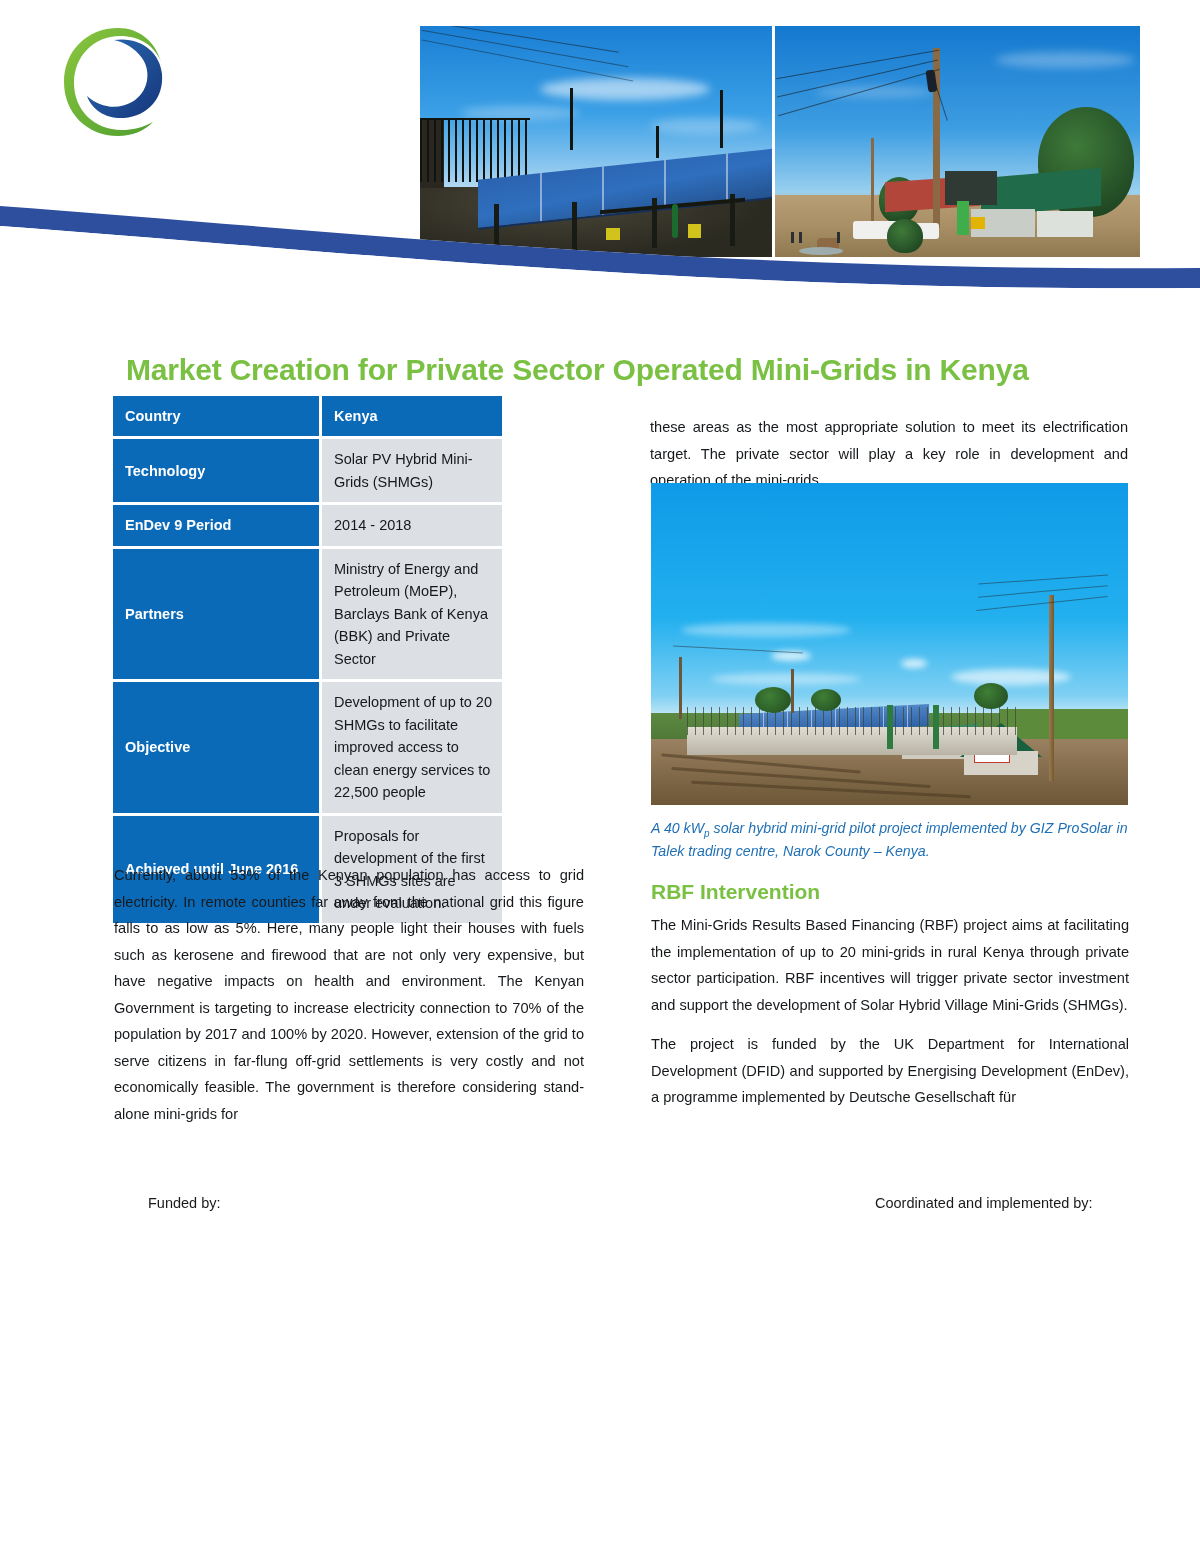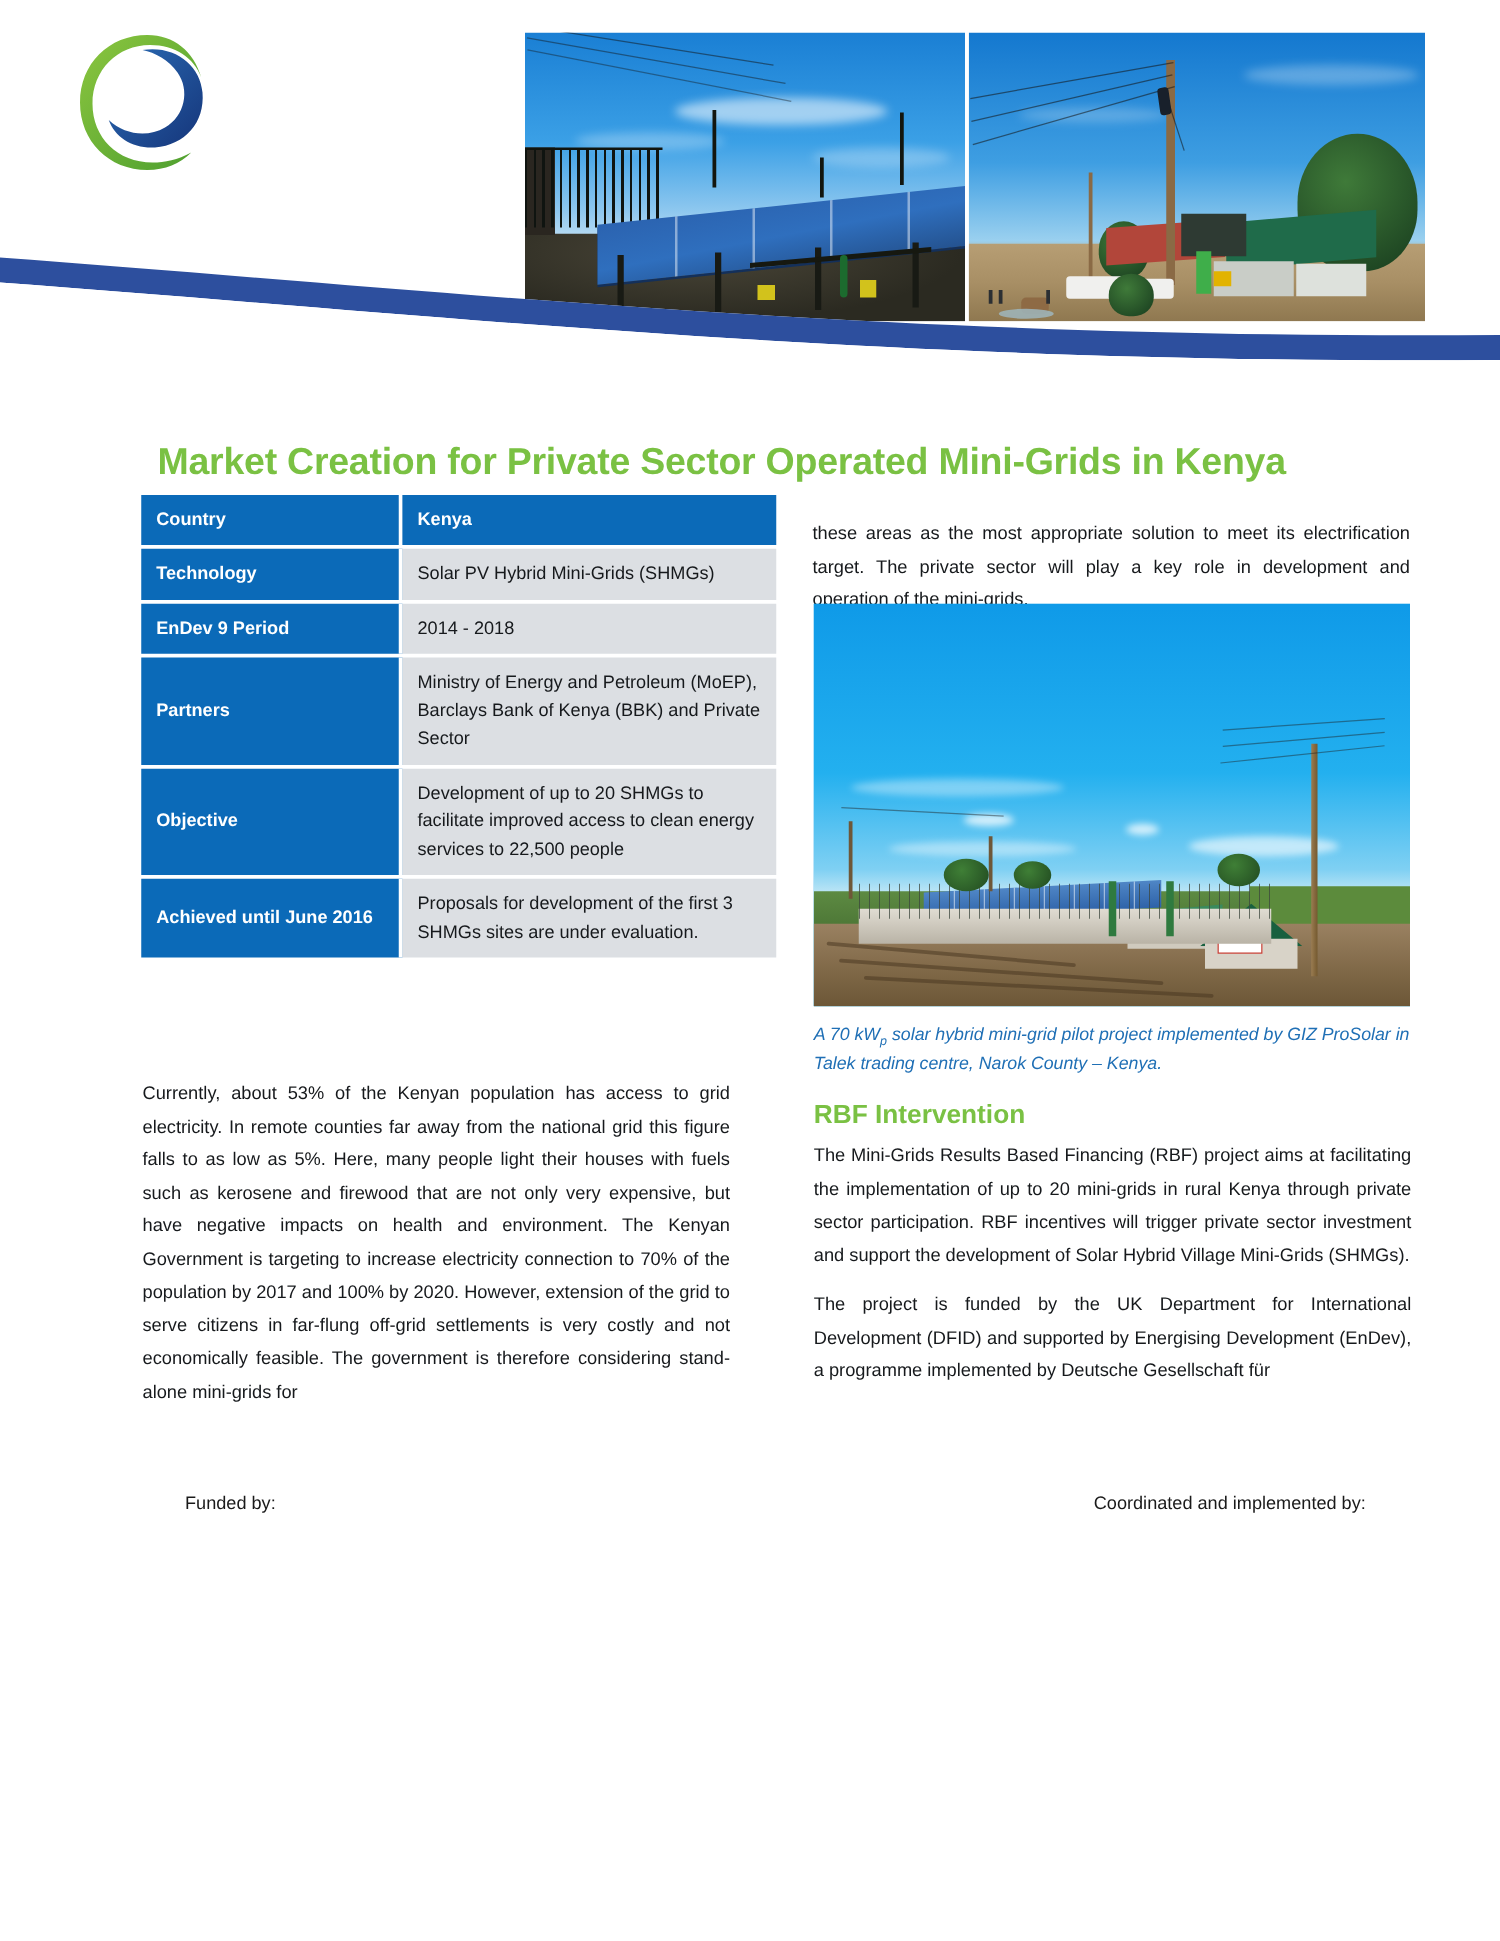--- a/index.html
+++ b/index.html
@@ -185,21 +185,21 @@
 
   
   .left-col {
     position: absolute;
     left: 113px; top: 393px;
     width: 461px;
   }
   table.info {
     border-collapse: separate;
     border-spacing: 0 3px;
-    width: 508px;
+    width: 389px;
     table-layout: fixed;
   }
   table.info td {
     vertical-align: middle;
     padding: 9px 10px 9px 12px;
     font-size: 14.5px;
     line-height: 1.55;
   }
   table.info td.k {
     width: 184px;
@@ -533,21 +533,21 @@
   <div class="mp-wire" style="right:20px;top:96px;width:130px;transform:rotate(-4deg);"></div>
   <div class="mp-wire" style="right:20px;top:108px;width:130px;transform:rotate(-5deg);"></div>
   <div class="mp-wire" style="right:20px;top:120px;width:132px;transform:rotate(-6deg);"></div>
   <div class="mp-wire" style="left:22px;top:166px;width:130px;transform:rotate(3deg);"></div>
   <div class="mp-bush" style="left:104px;bottom:92px;width:36px;height:26px;"></div>
   <div class="mp-bush" style="left:160px;bottom:94px;width:30px;height:22px;"></div>
   <div class="mp-bush" style="right:120px;bottom:96px;width:34px;height:26px;"></div>
 </div>
 
 <div class="caption">
-  <span>A 70 kW</span><sub>p</sub><span> solar hybrid mini-grid pilot project implemented by GIZ ProSolar in Talek trading centre, Narok County – Kenya.</span>
+  <span>A 40 kW</span><sub>p</sub><span> solar hybrid mini-grid pilot project implemented by GIZ ProSolar in Talek trading centre, Narok County – Kenya.</span>
 </div>
 
 <div class="rbf-block">
   <div class="sec-head">RBF Intervention</div>
   <p class="body-p">The Mini-Grids Results Based Financing (RBF) project aims at facilitating the implementation of up to 20 mini-grids in rural Kenya through private sector participation. RBF incentives will trigger private sector investment and support the development of Solar Hybrid Village Mini-Grids (SHMGs).</p>
   <p class="body-p">The project is funded by the UK Department for International Development (DFID) and supported by Energising Development (EnDev), a programme implemented by Deutsche Gesellschaft für</p>
 </div>
 
 <div class="funded-label">Funded by:</div>
 <div class="coord-label">Coordinated and implemented by:</div>

